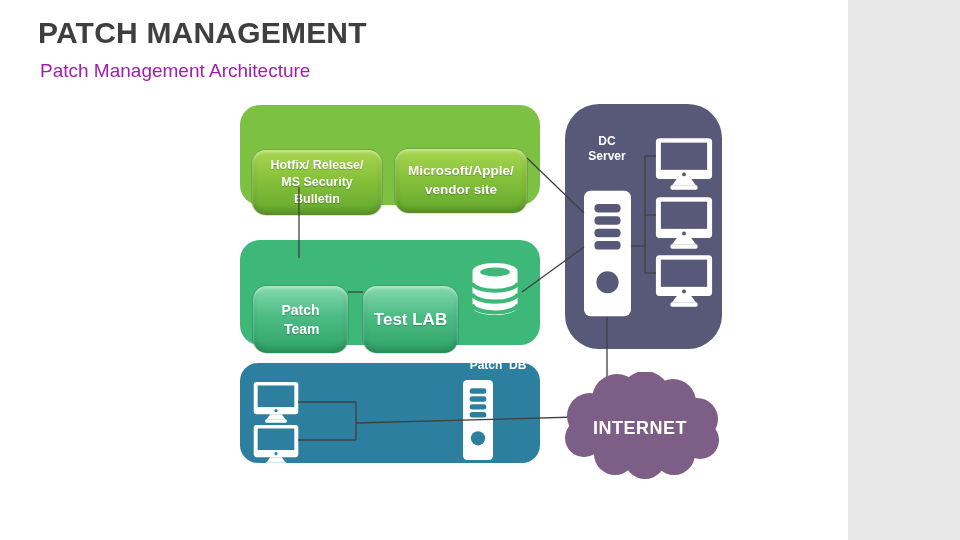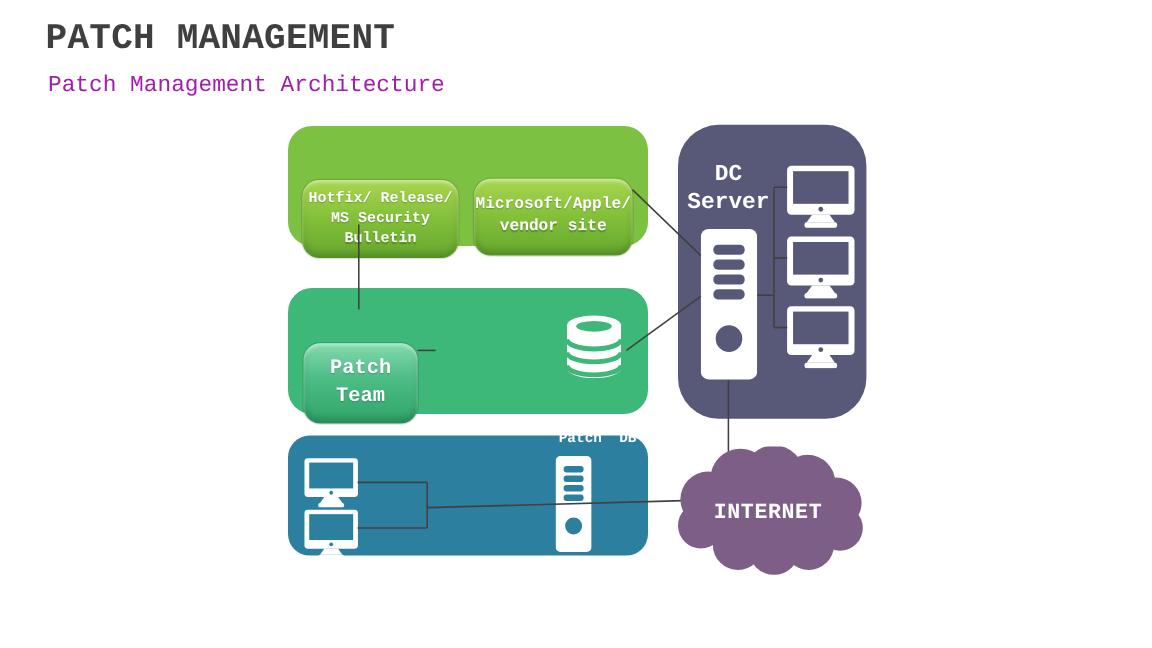--- a/index.html
+++ b/index.html
@@ -1,18 +1,18 @@
 <!DOCTYPE html>
 <html><head>
 <meta charset="utf-8">
 <style>
   html,body{margin:0;padding:0;background:#e8e8e8;}
   .slide{
-    position:relative;width:960px;height:540px;background:#ffffff;overflow:hidden;
-    font-family:Liberation Mono, monospace;
+    position:relative;width:848px;height:540px;background:#ffffff;overflow:hidden;
+    font-family:Liberation Sans, sans-serif;
   }
   .abs{position:absolute;}
   
   .slide-title{
     left:38px;top:16px;font-size:30px;font-weight:700;color:#3f3f3f;letter-spacing:.2px;
   }
   .slide-subtitle{
     left:40px;top:60px;font-size:19px;font-weight:400;color:#a21caf;
   }
   
@@ -26,26 +26,26 @@
     z-index:3;display:flex;align-items:center;justify-content:center;text-align:center;
     color:#ffffff;font-weight:700;border-radius:14px;
     box-shadow:inset 0 2px 3px rgba(255,255,255,.45), inset 0 -4px 6px rgba(0,0,0,.18), 0 0 0 1px rgba(0,0,0,.12);
     text-shadow:0 1px 1px rgba(0,0,0,.25);
     margin-top:28px;
   }
   .pill-lime {background:linear-gradient(180deg,#a9d650 0%,#84c03a 48%,#64a82e 100%);}
   .pill-green{background:linear-gradient(180deg,#84d9ad 0%,#4cbc85 45%,#2fa468 100%);}
   .pill-hotfix{left:252px;top:122px;width:130px;height:65px;font-size:12.5px;line-height:1.35;}
   .pill-vendor{left:395px;top:121px;width:132px;height:64px;font-size:13.5px;line-height:1.4;}
-  .pill-team  {left:253px;top:258px;width:95px;height:67px;font-size:17px;line-height:1.3;}
+  .pill-team  {left:253px;top:258px;width:95px;height:67px;font-size:14px;line-height:1.3;text-align:right;}
   .pill-lab   {left:363px;top:258px;width:95px;height:67px;font-size:17px;}
   .pre{white-space:pre-line;}
   
   .wlabel{color:#ffffff;font-weight:700;z-index:4;text-align:center;}
-  .dc-label{left:567px;top:134px;width:80px;font-size:19px;line-height:1.22;}
+  .dc-label{left:567px;top:134px;width:80px;font-size:12px;line-height:1.22;}
   .remote-label{left:250px;top:368px;width:270px;font-size:16px;}
   .patchdb-label{left:458px;top:317px;width:80px;font-size:12px;white-space:pre;margin-top:41px;}
   .internet-label{left:557px;top:418px;width:166px;font-size:18px;letter-spacing:.5px;z-index:6;}
   
   .icon{z-index:3;line-height:0;}
   .ic-purple{color:#585878;}
   .ic-teal{color:#2c7f9e;}
   .ic-green{color:#3eb878;}
   .cloud{left:557px;top:372px;width:166px;height:108px;z-index:5;line-height:0;}
   
@@ -90,20 +90,23 @@
   </div>
   <div class="abs pill pill-lime pill-vendor">
     <span class="pre">Microsoft/Apple/
 vendor site</span>
   </div>
 
   <div class="abs pill pill-green pill-team">
     <span class="pre">Patch
 Team</span>
   </div>
+  <div class="abs pill pill-green pill-lab">
+    <span>Test LAB</span>
+  </div>
 
   <div class="abs icon ic-green" style="left:468px;top:260px;">
     <svg width="54" height="58" viewBox="0 0 60 64">
       <path d="M5 12 A25 9 0 0 1 55 12 L55 52 A25 9 0 0 1 5 52 Z" fill="#ffffff"></path>
       <ellipse cx="30" cy="13" rx="16.5" ry="5" fill="currentColor"></ellipse>
       <path d="M5 25 A25 9 0 0 0 55 25" stroke="currentColor" stroke-width="4.5" fill="none"></path>
       <path d="M5 37 A25 9 0 0 0 55 37" stroke="currentColor" stroke-width="4.5" fill="none"></path>
       <path d="M5 49 A25 9 0 0 0 55 49" stroke="currentColor" stroke-width="4.5" fill="none"></path>
     </svg>
   </div>

